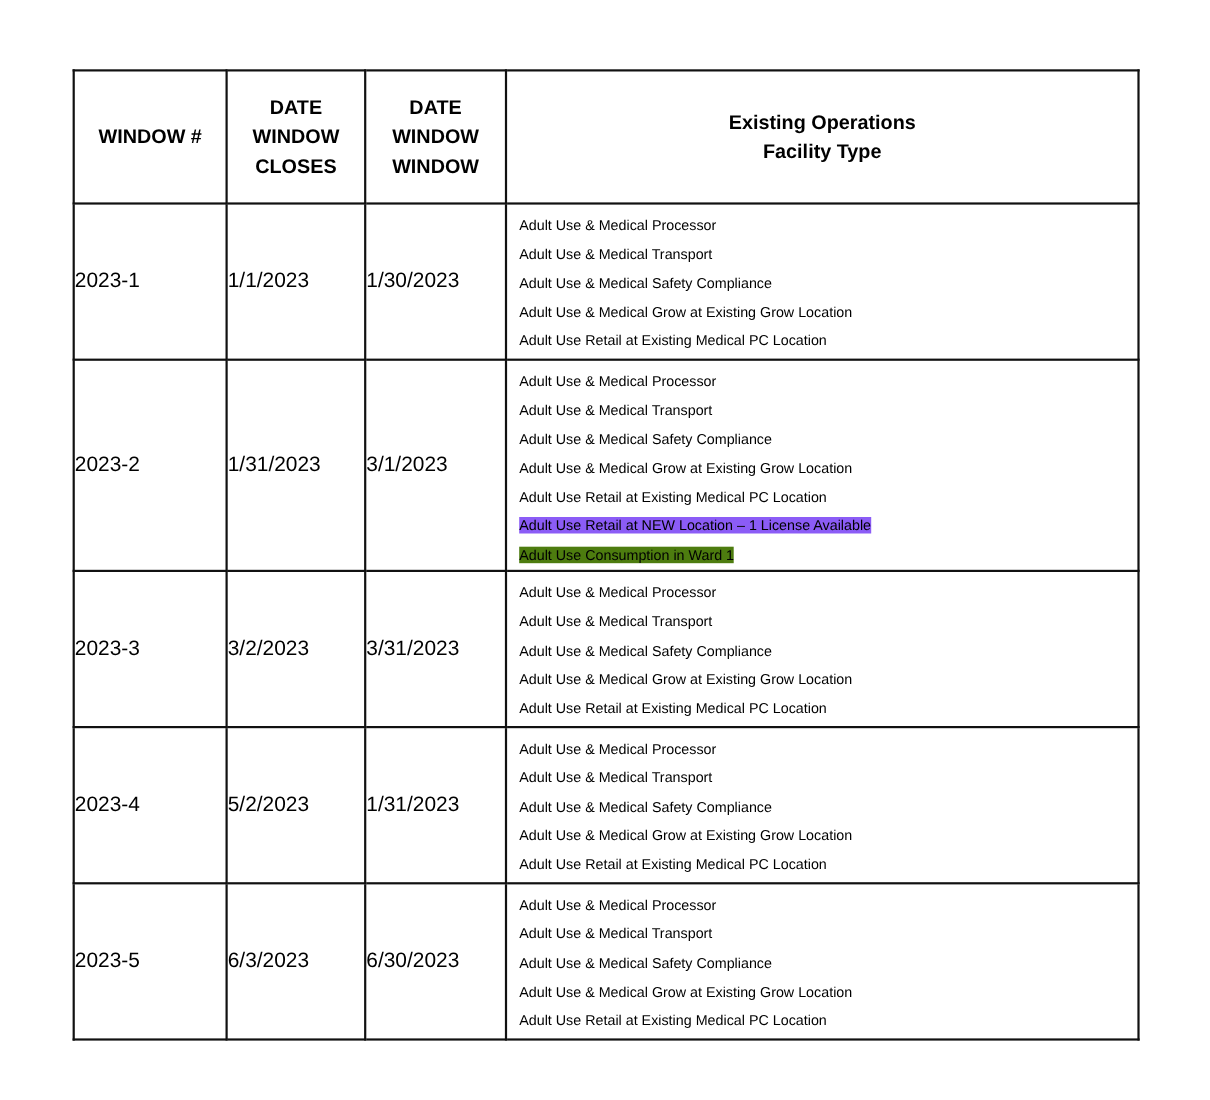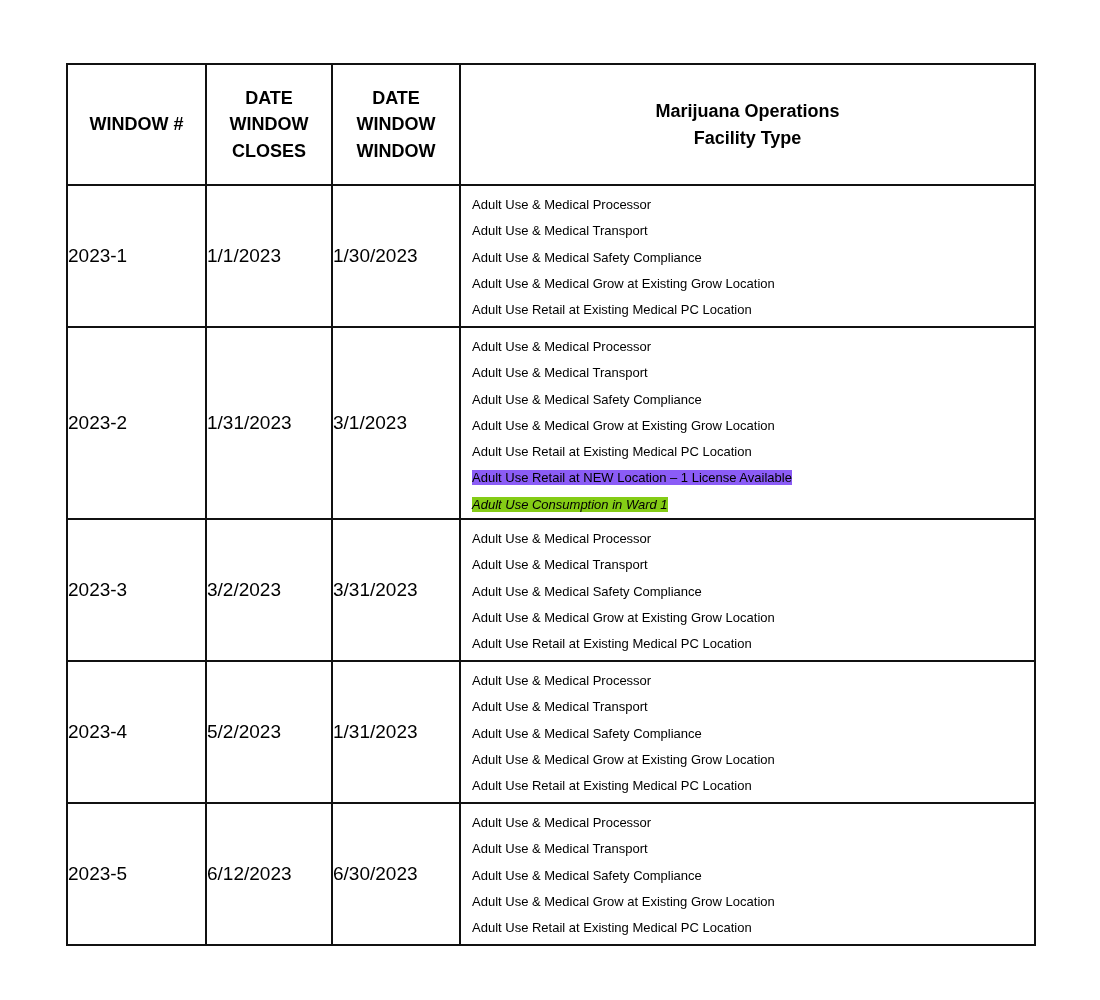--- a/index.html
+++ b/index.html
@@ -44,21 +44,21 @@
         <span class="line">DATE</span>
         <span class="line">WINDOW</span>
         <span class="line">CLOSES</span>
       </th>
       <th>
         <span class="line">DATE</span>
         <span class="line">WINDOW</span>
         <span class="line">WINDOW</span>
       </th>
       <th>
-        <span class="line">Marijuana Operations</span>
+        <span class="line">Existing Operations</span>
         <span class="line">Facility Type</span>
       </th>
     </tr>
   </thead>
   <tbody>
 
     <tr class="r5">
       <td class="c">2023-1</td>
       <td class="c">1/1/2023</td>
       <td class="c">1/30/2023</td>
@@ -75,21 +75,21 @@
       <td class="c">2023-2</td>
       <td class="c">1/31/2023</td>
       <td class="c">3/1/2023</td>
       <td class="types">
         <span class="line">Adult Use &amp; Medical Processor</span>
         <span class="line">Adult Use &amp; Medical Transport</span>
         <span class="line">Adult Use &amp; Medical Safety Compliance</span>
         <span class="line">Adult Use &amp; Medical Grow at Existing Grow Location</span>
         <span class="line">Adult Use Retail at Existing Medical PC Location</span>
         <span class="line"><span class="hl" style="background: #8b5cf6;">Adult Use Retail at NEW Location – 1 License Available</span></span>
-        <span class="line"><span class="hl" style="background: #84cc16; font-style: italic;">Adult Use Consumption in Ward 1</span></span>
+        <span class="line"><span class="hl" style="background: #4d7c0f;">Adult Use Consumption in Ward 1</span></span>
       </td>
     </tr>
 
     <tr class="r5">
       <td class="c">2023-3</td>
       <td class="c">3/2/2023</td>
       <td class="c">3/31/2023</td>
       <td class="types">
         <span class="line">Adult Use &amp; Medical Processor</span>
         <span class="line">Adult Use &amp; Medical Transport</span>
@@ -107,21 +107,21 @@
         <span class="line">Adult Use &amp; Medical Processor</span>
         <span class="line">Adult Use &amp; Medical Transport</span>
         <span class="line">Adult Use &amp; Medical Safety Compliance</span>
         <span class="line">Adult Use &amp; Medical Grow at Existing Grow Location</span>
         <span class="line">Adult Use Retail at Existing Medical PC Location</span>
       </td>
     </tr>
 
     <tr class="r5">
       <td class="c">2023-5</td>
-      <td class="c">6/12/2023</td>
+      <td class="c">6/3/2023</td>
       <td class="c">6/30/2023</td>
       <td class="types">
         <span class="line">Adult Use &amp; Medical Processor</span>
         <span class="line">Adult Use &amp; Medical Transport</span>
         <span class="line">Adult Use &amp; Medical Safety Compliance</span>
         <span class="line">Adult Use &amp; Medical Grow at Existing Grow Location</span>
         <span class="line">Adult Use Retail at Existing Medical PC Location</span>
       </td>
     </tr>
   </tbody>

